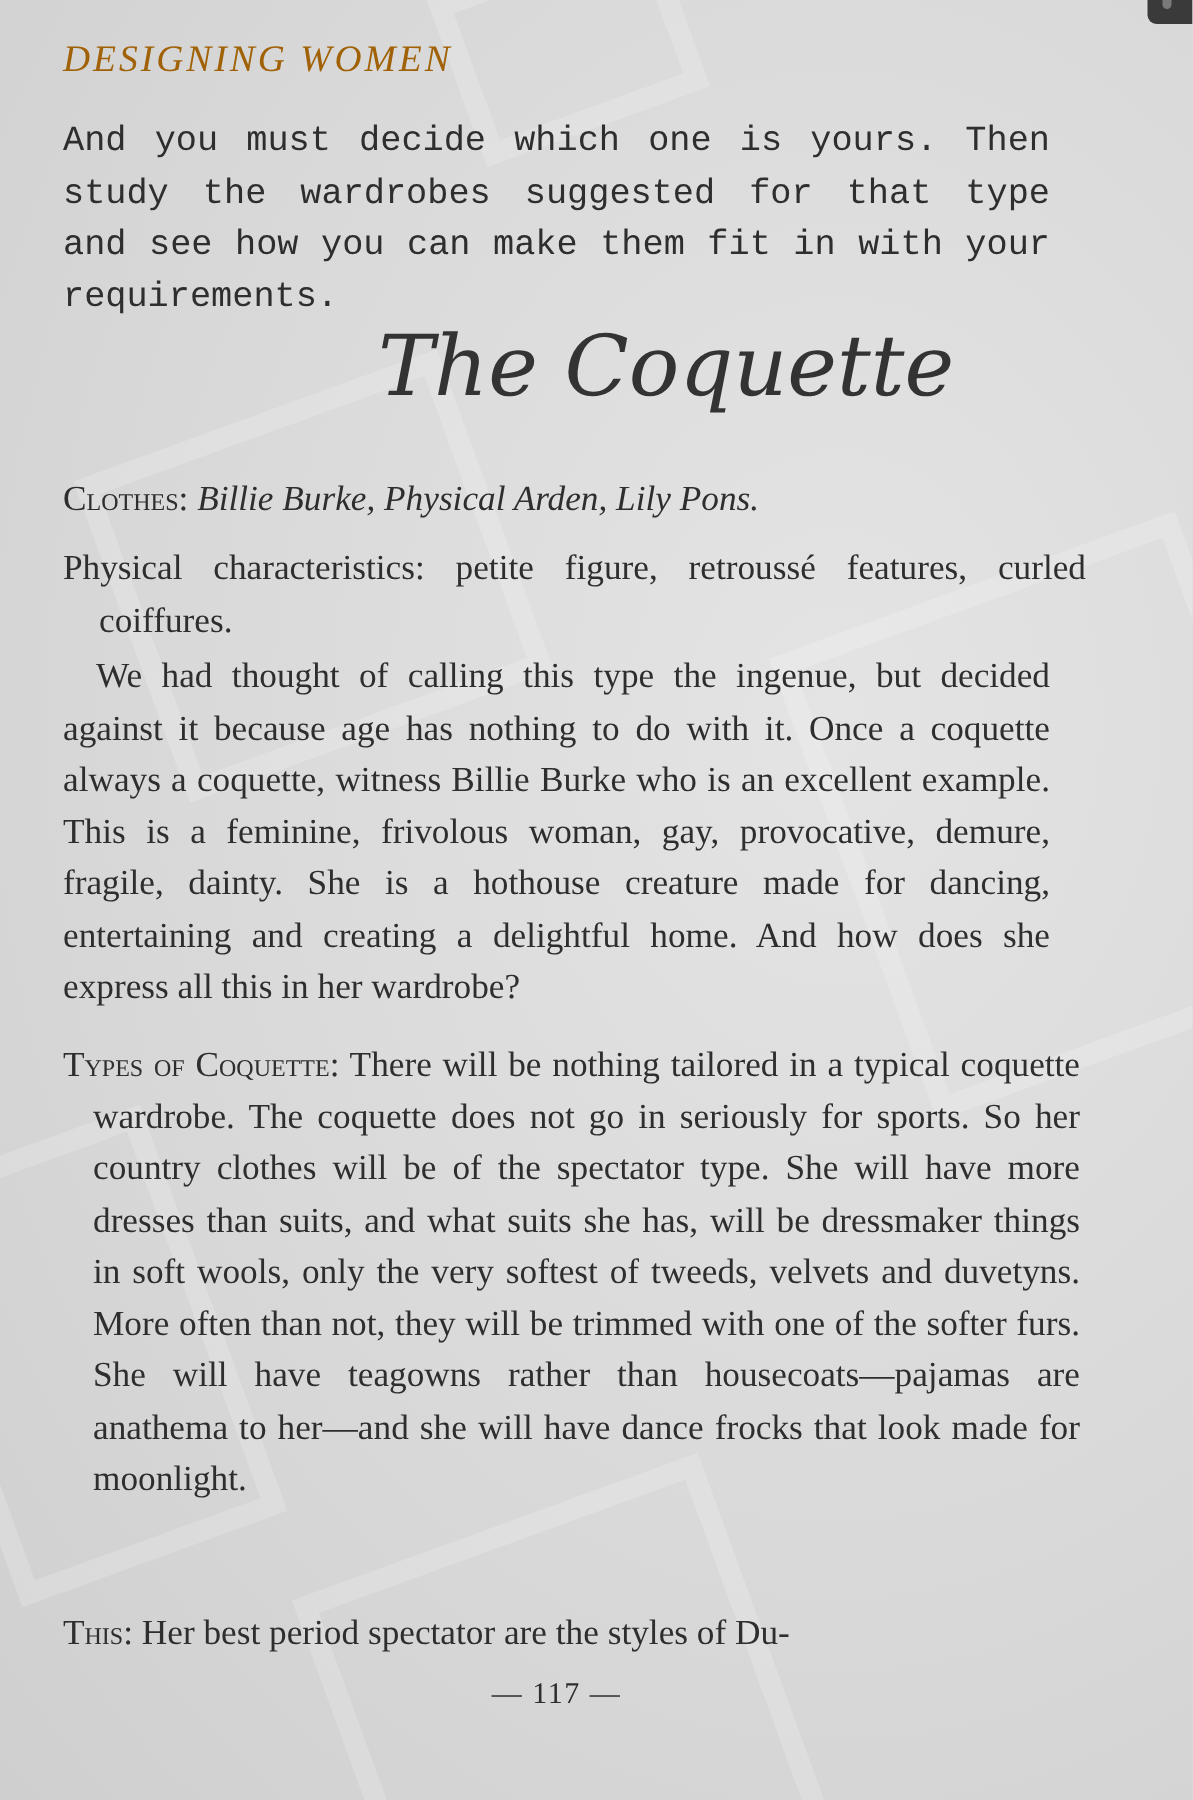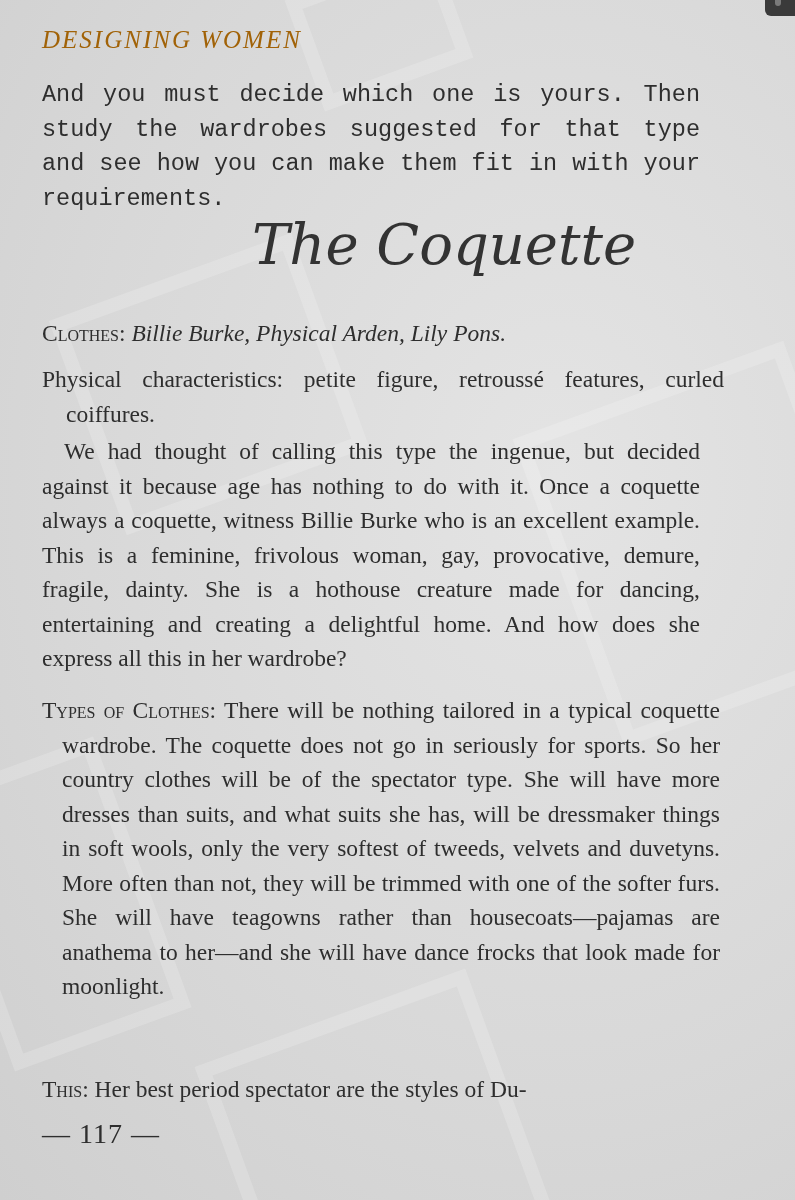--- a/index.html
+++ b/index.html
@@ -23,21 +23,21 @@
   .running-head { position:absolute; top:26px; left:0; font-style:italic; font-size:25px; letter-spacing:2px; color:#a16207; }
   .para { position:absolute; left:0; width:658px; font-size:23.5px; line-height:34.5px; text-align:justify; }
   .intro { top:78px;font-family:Liberation Mono, monospace; }
   .section-title { position:absolute; top:212px; left:210px; font-family:"DejaVu Serif", serif; font-style:italic; font-size:56px; color:#333; }
   .examples { top:316px; }
   .sc { font-variant:small-caps; }
   .physical { top:362px; padding-left:24px; text-indent:-24px; width:658px; }
   .body1 { top:434px; text-indent:22px; }
   .types { top:693px; padding-left:20px; text-indent:-20px; }
   .lines { top:1072px; }
-  .page-number { position:absolute; top:1118px; left:0; width:658px; font-size:28px; letter-spacing:1px; }
+  .page-number { position:absolute; top:1118px; left:0; width:658px; text-align:center; font-size:20px; letter-spacing:1px; }
 </style>
 </head>
 <body>
 
 <div class="watermark wm1"></div>
 <div class="watermark wm2"></div>
 <div class="watermark wm3"></div>
 <div class="watermark wm4"></div>
 <div class="watermark wm5"></div>
 
@@ -55,21 +55,21 @@
   <div class="para examples">
     <span class="sc">Clothes:</span>
     <i>Billie Burke, Physical Arden, Lily Pons.</i>
   </div>
 
   <div class="para physical">Physical characteristics: petite figure, retroussé features, curled coiffures.</div>
 
   <div class="para body1">We had thought of calling this type the ingenue, but decided against it because age has nothing to do with it. Once a coquette always a coquette, witness Billie Burke who is an excellent example. This is a feminine, frivolous woman, gay, provocative, demure, fragile, dainty. She is a hothouse creature made for dancing, entertaining and creating a delightful home. And how does she express all this in her wardrobe?</div>
 
   <div class="para types">
-    <span class="sc">Types of Clothes:</span>
+    <span class="sc">Types of Coquette:</span>
     <span>There will be nothing tailored in a typical coquette wardrobe. The coquette does not go in seriously for sports. So her country clothes will be of the spectator type. She will have more dresses than suits, and what suits she has, will be dressmaker things in soft wools, only the very softest of tweeds, velvets and duvetyns. More often than not, they will be trimmed with one of the softer furs. She will have teagowns rather than housecoats—pajamas are anathema to her—and she will have dance frocks that look made for moonlight.</span>
   </div>
 
   <div class="para lines">
     <span class="sc">This:</span>
     <span>Her best period spectator are the styles of Du-</span>
   </div>
 
   <div class="page-number">— 117 —</div>
 </div>

